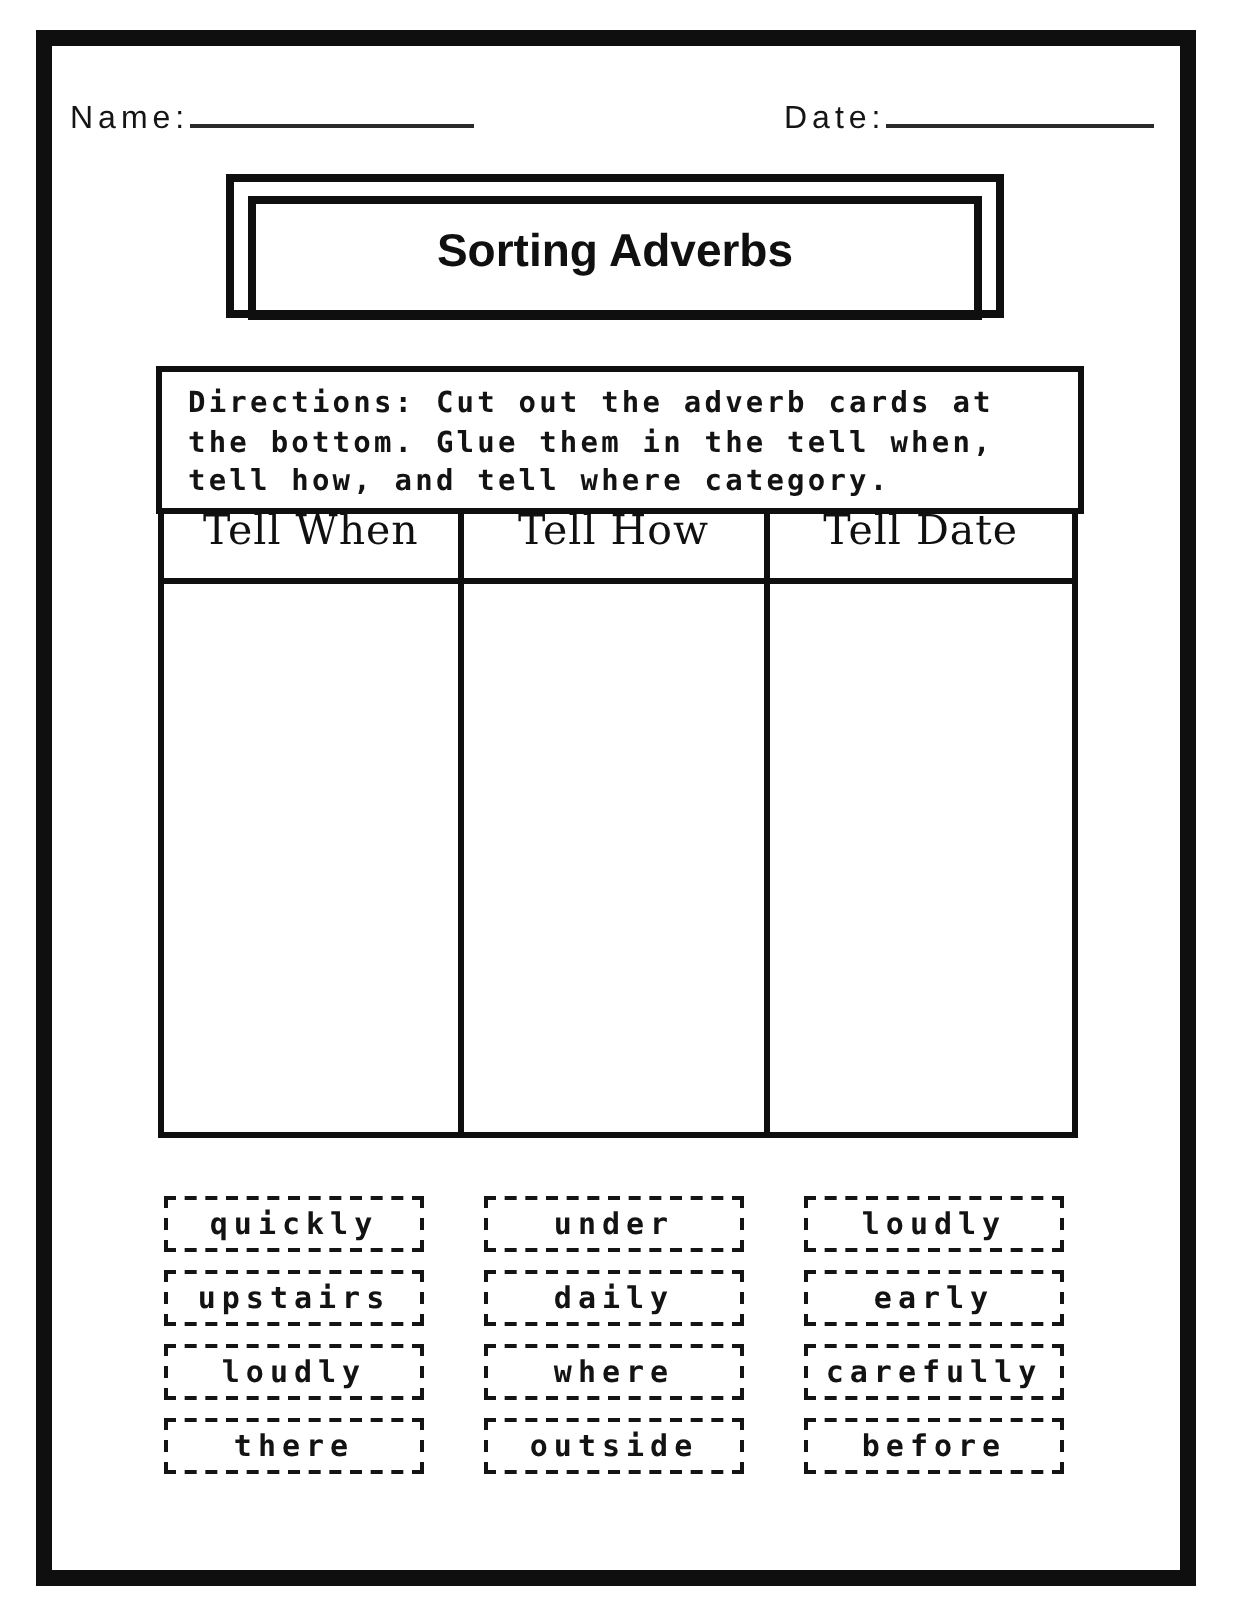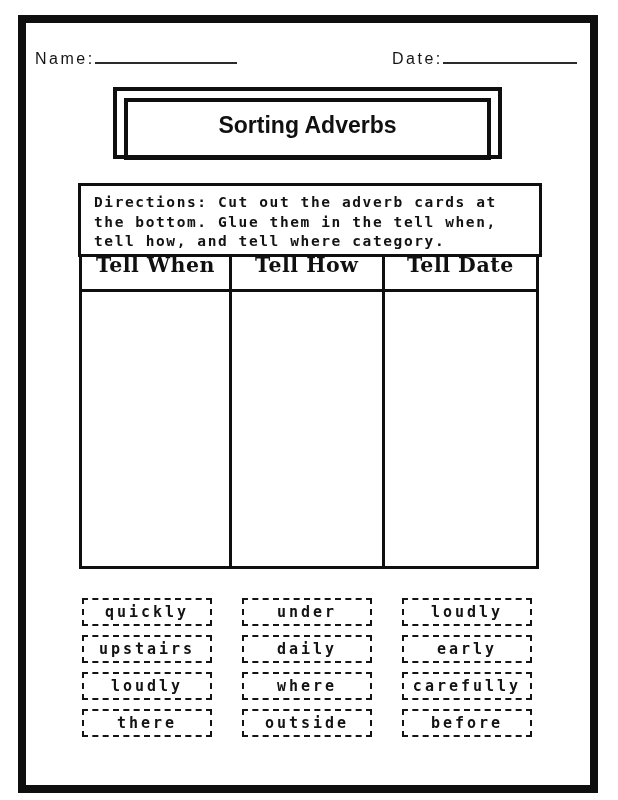--- a/index.html
+++ b/index.html
@@ -66,21 +66,21 @@
     position:absolute;left:79px;top:238px;width:460px;height:331px;
     box-sizing:border-box;border:3px solid #0f0f0f;background:#ffffff;
     display:grid;grid-template-columns:1fr 1.02fr 1.01fr;
     grid-template-rows:51px 1fr;
   }
   .head-cell{
     box-sizing:border-box;
     border-bottom:3px solid #0f0f0f;
     display:flex;align-items:center;justify-content:center;
     font-family:"DejaVu Serif","Liberation Serif",serif;
-    font-weight:700;font-size:20.5px;color:#101010;
+    font-weight:400;font-size:20.5px;color:#101010;
     letter-spacing:0.5px;white-space:nowrap;
   }
   .body-cell{box-sizing:border-box;}
   .col-divider{border-right:3px solid #0f0f0f;}
   
   .cards-grid{
     position:absolute;left:82px;top:598px;width:450px;
     display:grid;grid-template-columns:130px 130px 130px;
     column-gap:30px;row-gap:9px;
   }

